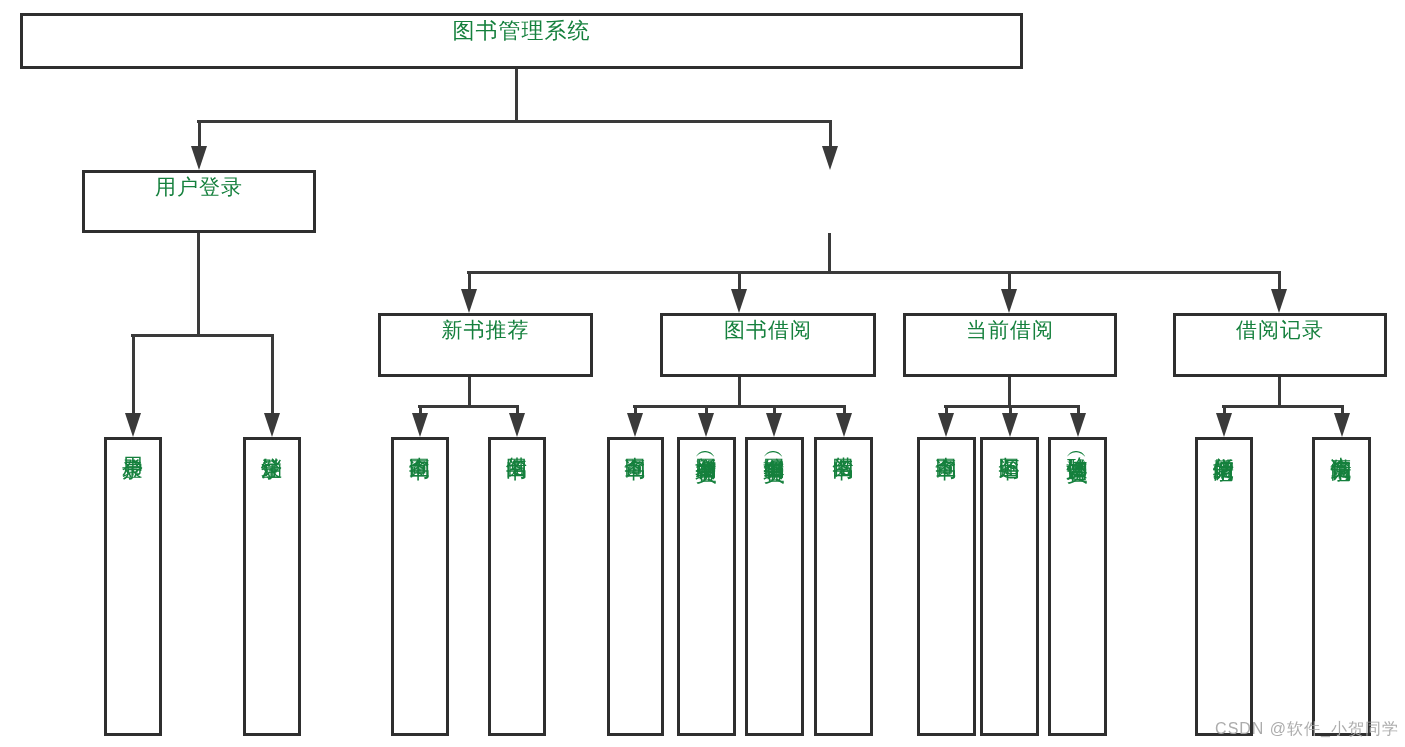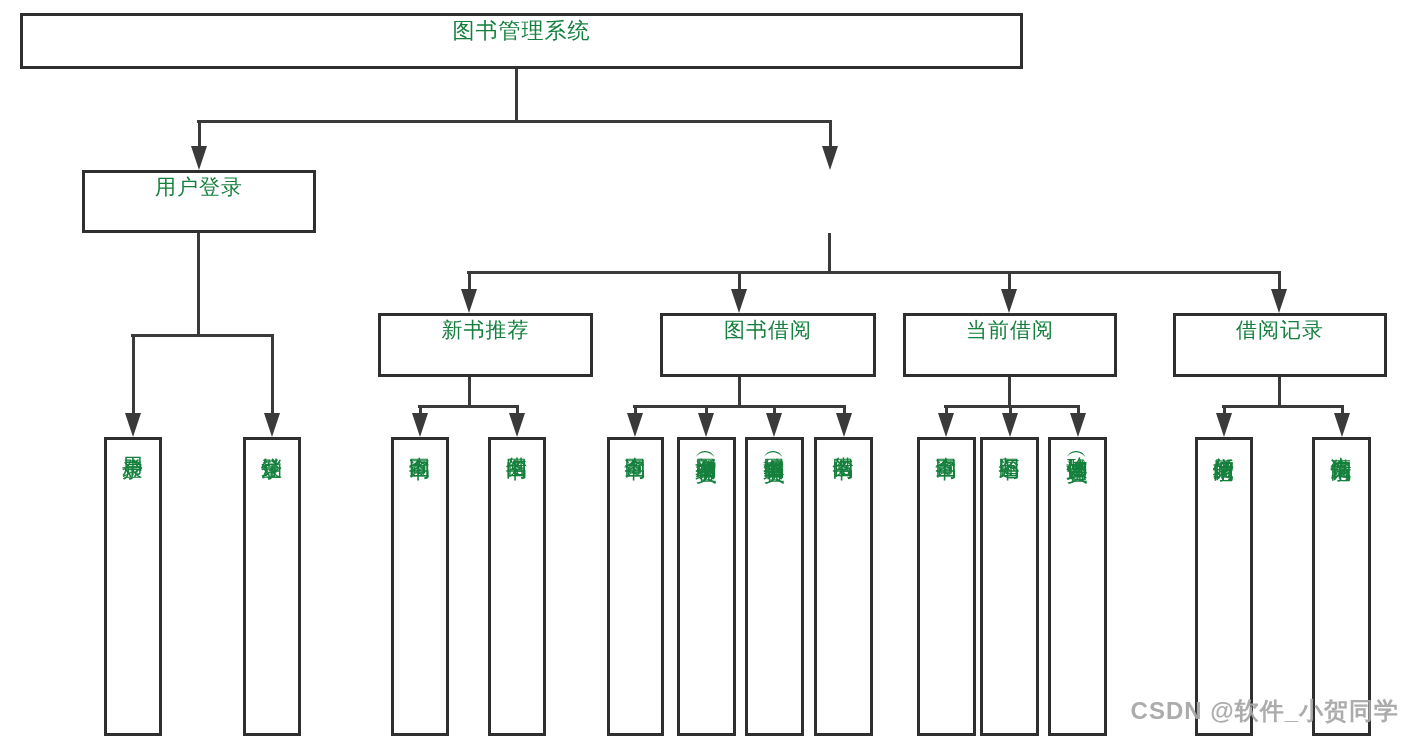--- a/index.html
+++ b/index.html
@@ -36,23 +36,23 @@
   .arrow{position:absolute;width:16px;z-index:1;}
   .arrow::before{
     content:"";position:absolute;left:6.5px;top:0;bottom:20px;width:3px;background:#3a3a3a;
   }
   .arrow::after{
     content:"";position:absolute;left:0;bottom:0;width:0;height:0;
     border-left:8px solid transparent;border-right:8px solid transparent;
     border-top:24px solid #3a3a3a;
   }
   .watermark{
-    position:absolute;right:6px;bottom:20px;
-    font-size:24px;color:rgba(168,168,168,0.95);
-    letter-spacing:1px;z-index:5;white-space:nowrap;font-weight:bold;
+    position:absolute;right:6px;bottom:7px;
+    font-size:16px;color:rgba(168,168,168,0.95);
+    letter-spacing:1px;z-index:5;white-space:nowrap;
   }
 </style>
 </head>
 <body>
 
 <div id="canvas">
 
   <div class="node root" style="left:20px;top:13px;width:1003px;height:56px;">
     <span class="lbl">图书管理系统</span>
   </div>

